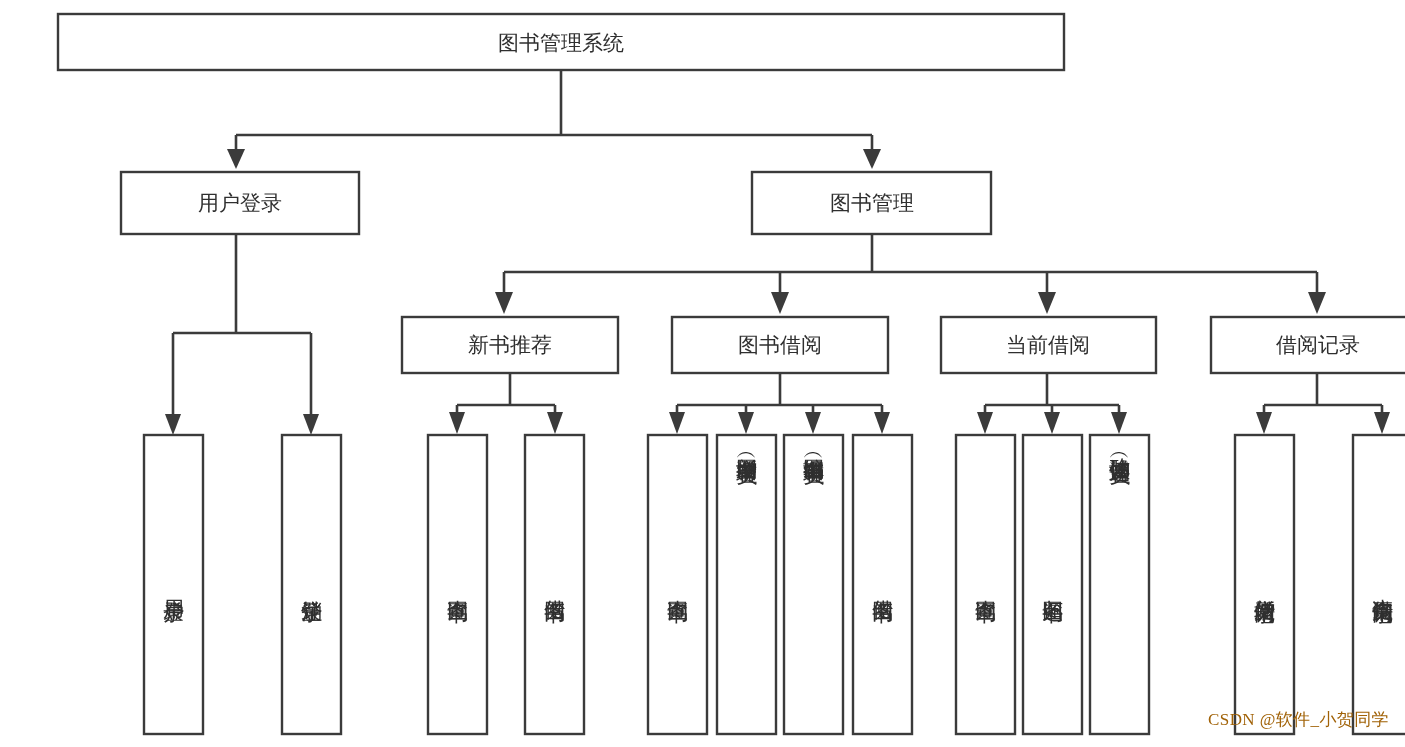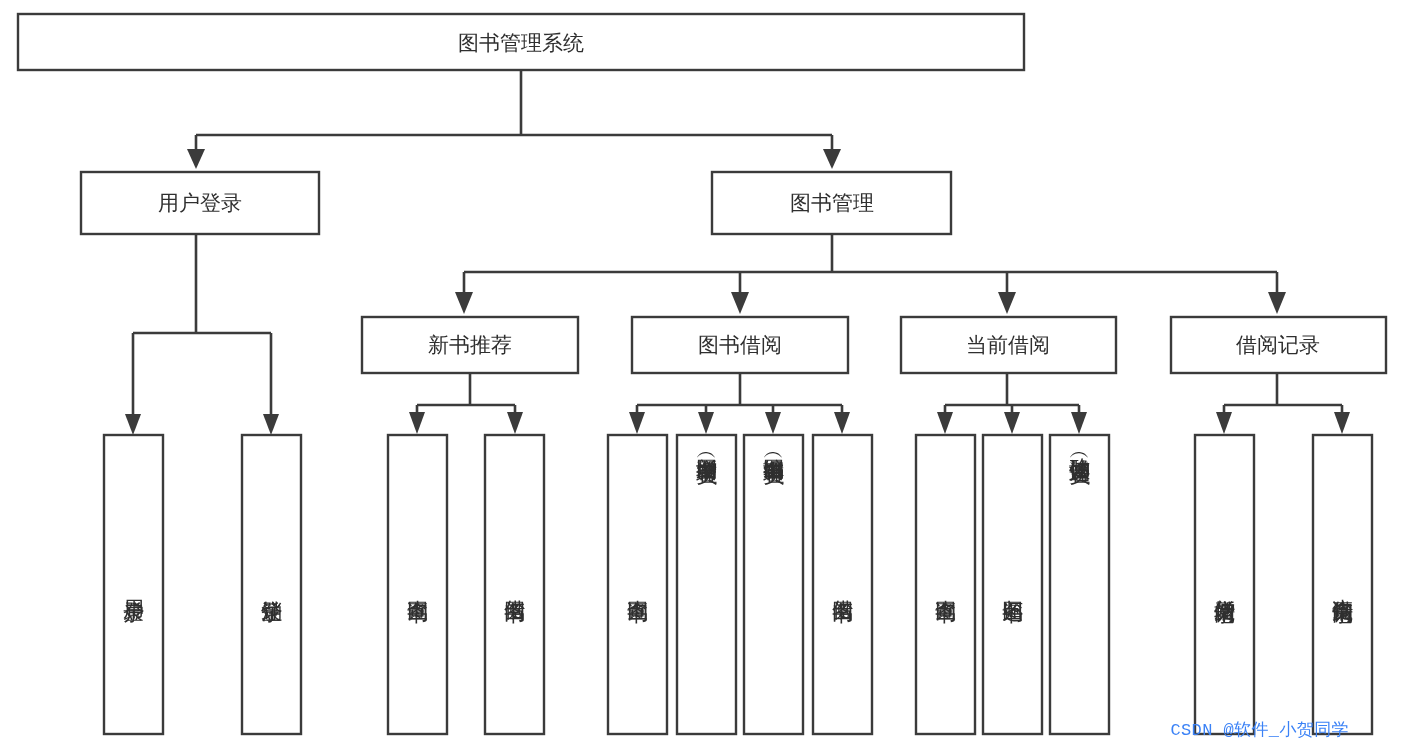--- a/index.html
+++ b/index.html
@@ -11,20 +11,21 @@
     width: 1405px;
     height: 747px;
     overflow: hidden;
     font-family: "Liberation Sans", "DejaVu Sans", sans-serif;
   }
   #diagram-root {
     position: relative;
     width: 1357px;
     height: 747px;
     background: #ffffff;
+    margin-left: 40px;
   }
   svg.diagram {
     position: absolute;
     top: 0;
     left: 0;
     width: 1405px;
     height: 747px;
     display: block;
   }
   .node-rect {
@@ -60,24 +61,24 @@
     letter-spacing: 1px;
     display: flex;
     align-items: center;
     justify-content: center;
     white-space: nowrap;
     pointer-events: none;
   }
   .watermark {
     position: absolute;
     right: 8px;
-    bottom: 6px;
-    font-family: Liberation Mono, monospace;
+    bottom: 16px;
+    font-family: Liberation Serif, serif;
     font-size: 17px;
-    color: #3b82f6;
+    color: #a16207;
     letter-spacing: 0.4px;
     white-space: nowrap;
   }
 </style>
 </head>
 <body>
 
 <div id="diagram-root">
 
   <svg class="diagram" viewBox="0 0 1405 747" xmlns="http://www.w3.org/2000/svg">

